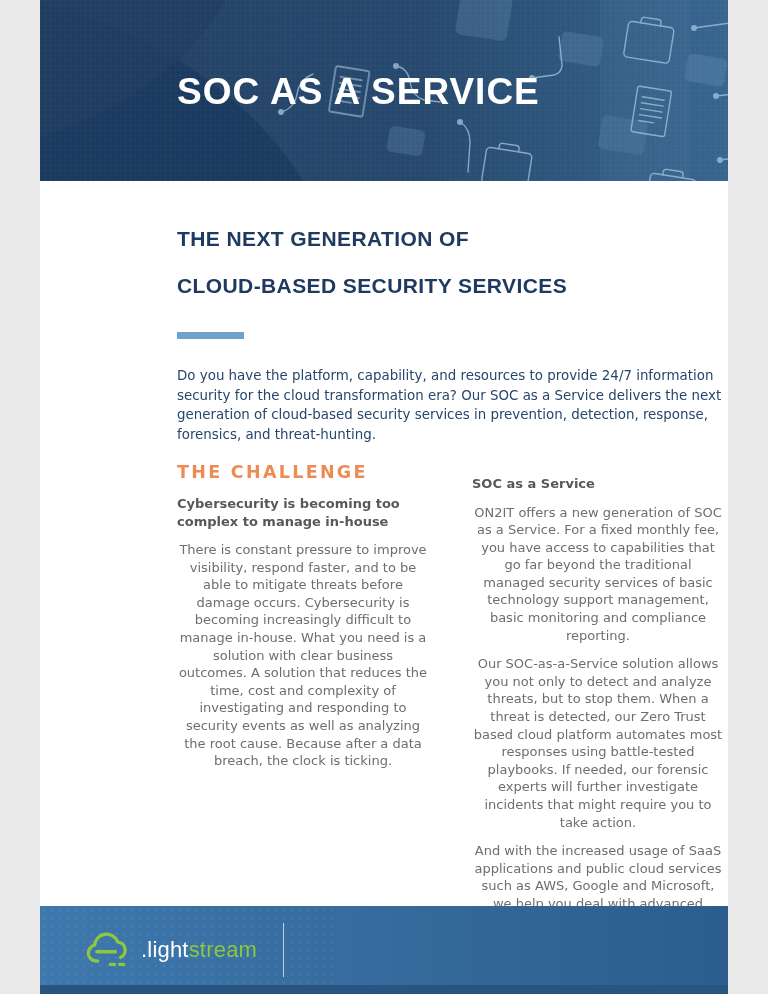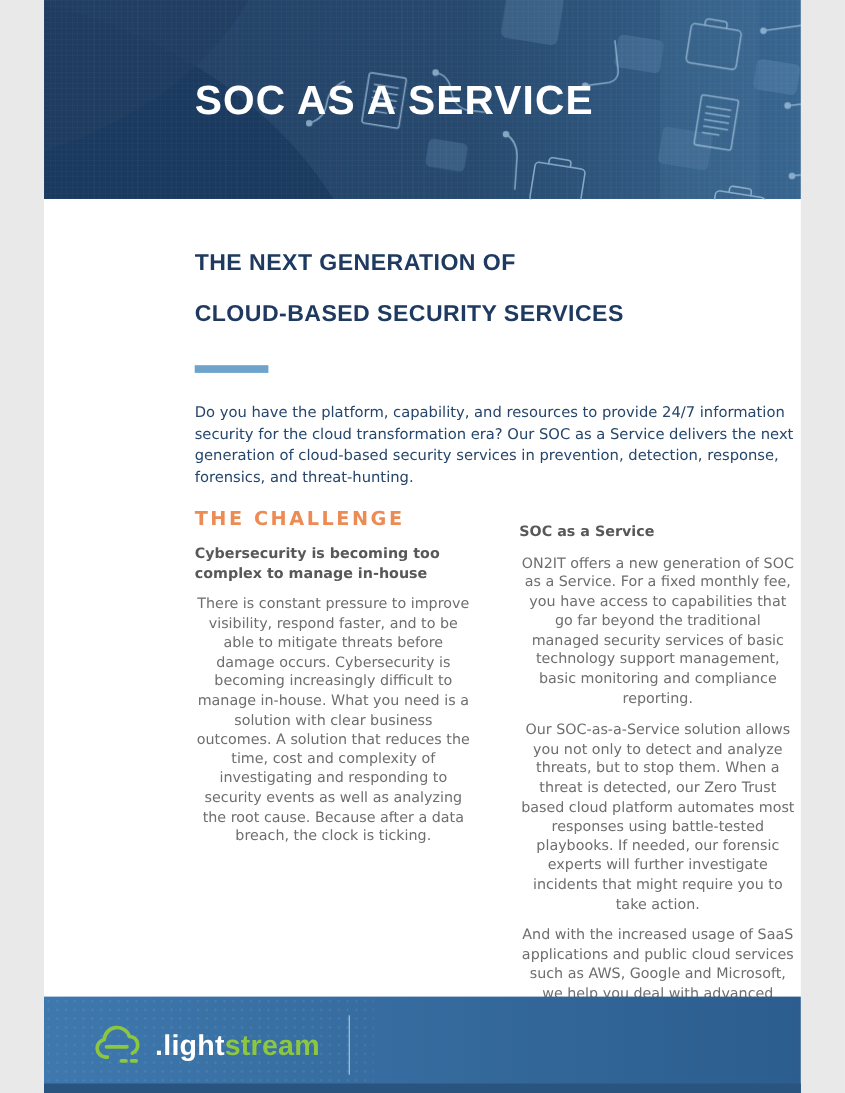--- a/index.html
+++ b/index.html
@@ -76,21 +76,21 @@
     background-size:8px 8px;opacity:.7;pointer-events:none;
   }
   .footer-strip{
     position:absolute;left:0;bottom:0;width:100%;height:9px;
     background:var(--footer-strip);
   }
   .logo{display:flex;align-items:center;margin-left:45px;position:relative;z-index:1;}
   .logo svg{display:block;}
   .logo-text{
     font-family:"Liberation Sans","DejaVu Sans",sans-serif;
-    font-size:26px;font-weight:bold;letter-spacing:0.2px;margin-left:2px;
+    font-size:22px;font-weight:normal;letter-spacing:0.2px;margin-left:2px;
     line-height:1;
   }
   .logo-light{color:#ffffff;}
   .logo-stream{color:var(--logo-green);}
   .footer-sep{
     width:1px;height:54px;background:rgba(255,255,255,0.65);
     margin-left:26px;position:relative;z-index:1;
   }
   .footer-address{
     margin-left:12px;color:#E9F1F8;font-size:10.5px;line-height:17.5px;

